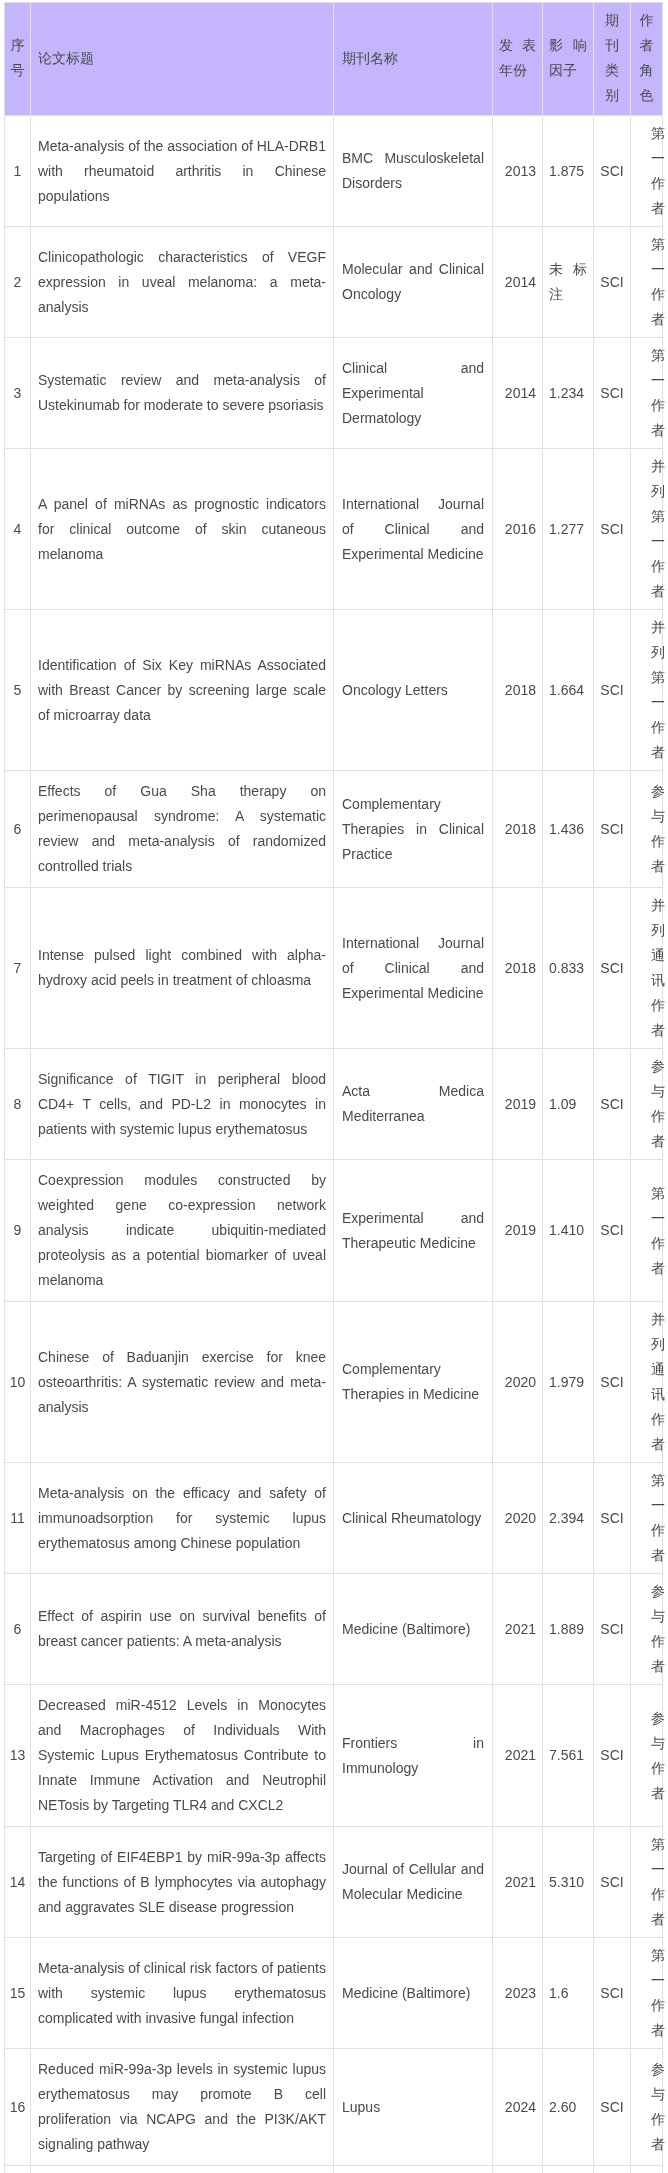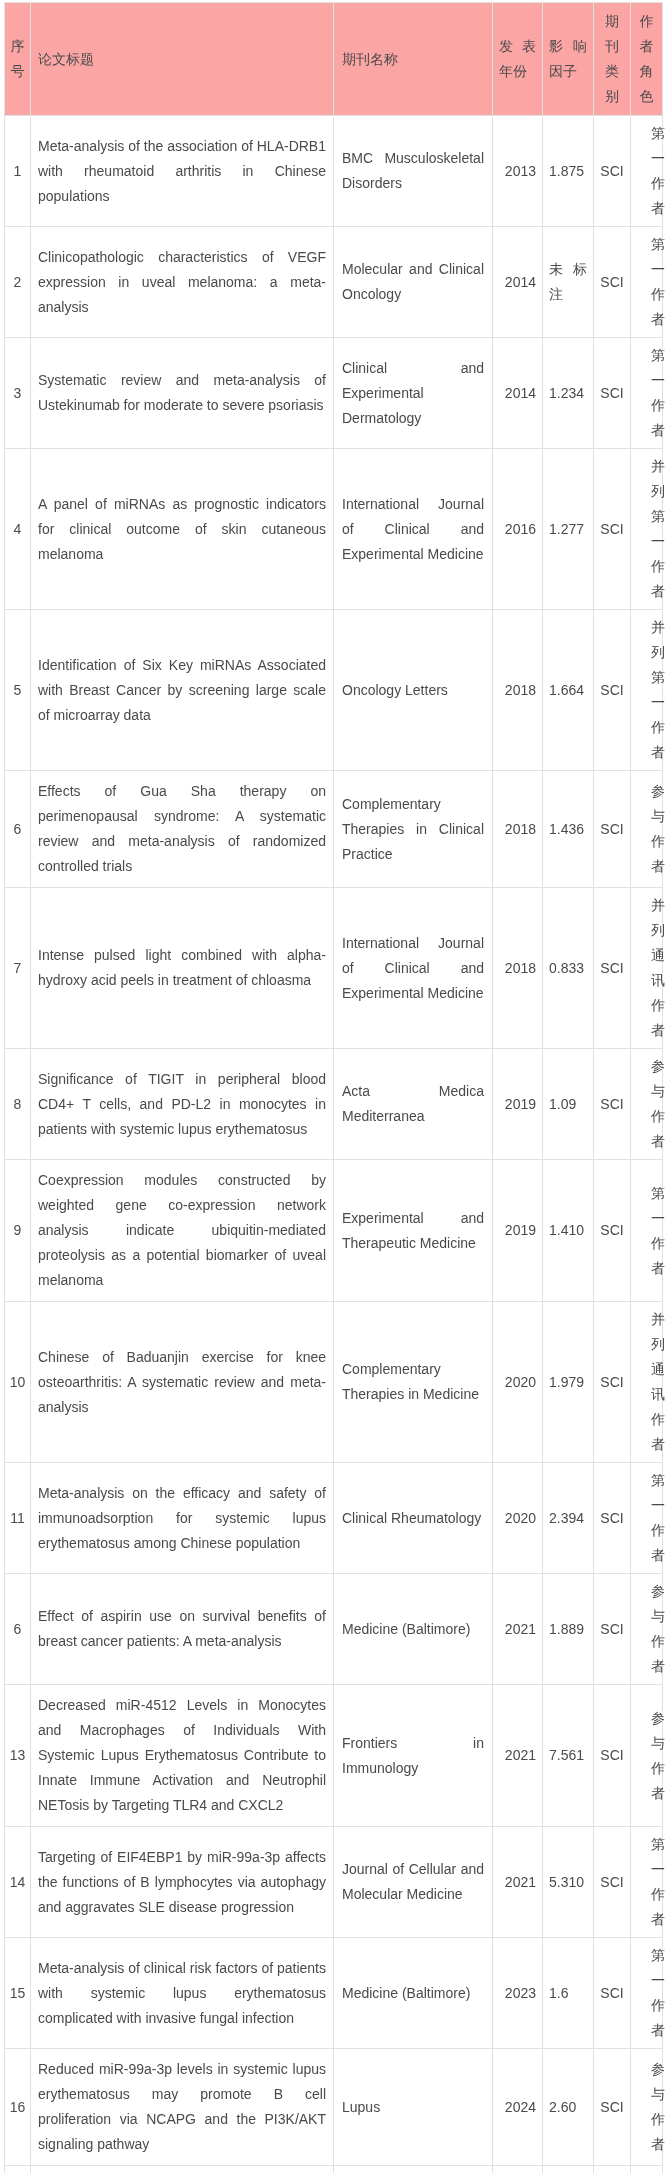--- a/index.html
+++ b/index.html
@@ -16,21 +16,21 @@
     font-size:14px;
   }
   .pub th, .pub td {
     border:1px solid #e0e0e0;
     vertical-align:middle;
     font-weight:normal;
     line-height:25px;
     box-sizing:border-box;
     overflow-wrap:break-word;
   }
-  .pub thead th { background:#fca5a5; }
+  .pub thead th { background:#c4b5fd;font-family:Liberation Mono, monospace; }
 
   
   col.c-index   { width:26px; }
   col.c-title   { width:303px; }
   col.c-journal { width:159px; }
   col.c-year    { width:50px; }
   col.c-if      { width:51px; }
   col.c-cat     { width:37px; }
   col.c-role    { width:32px; }
 

